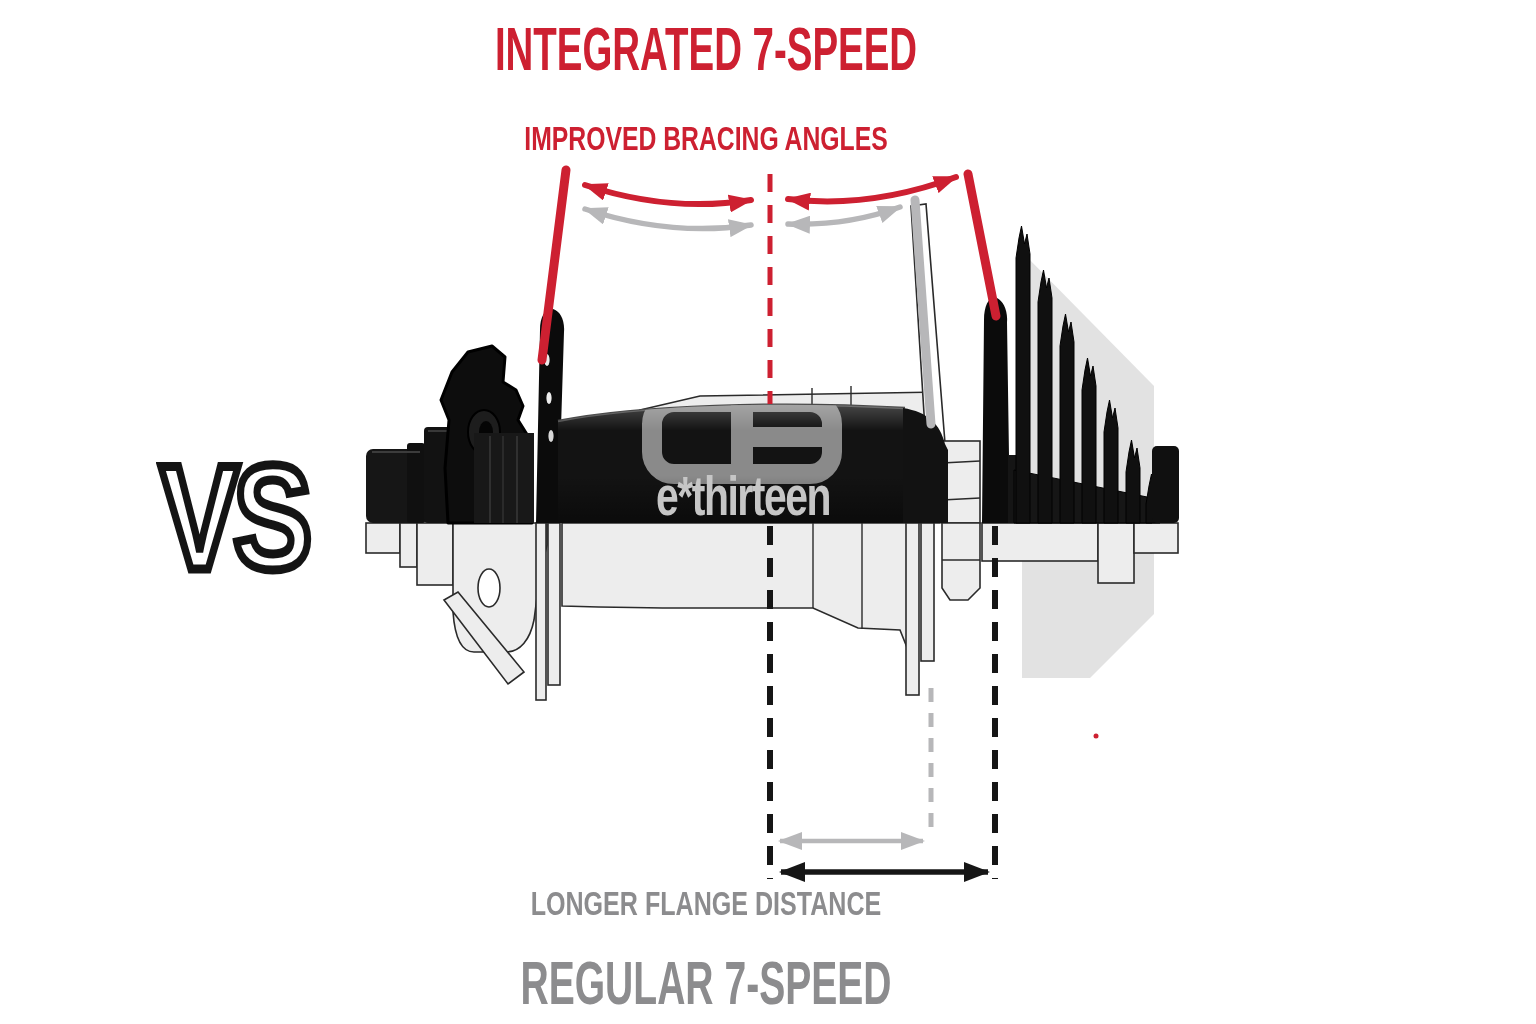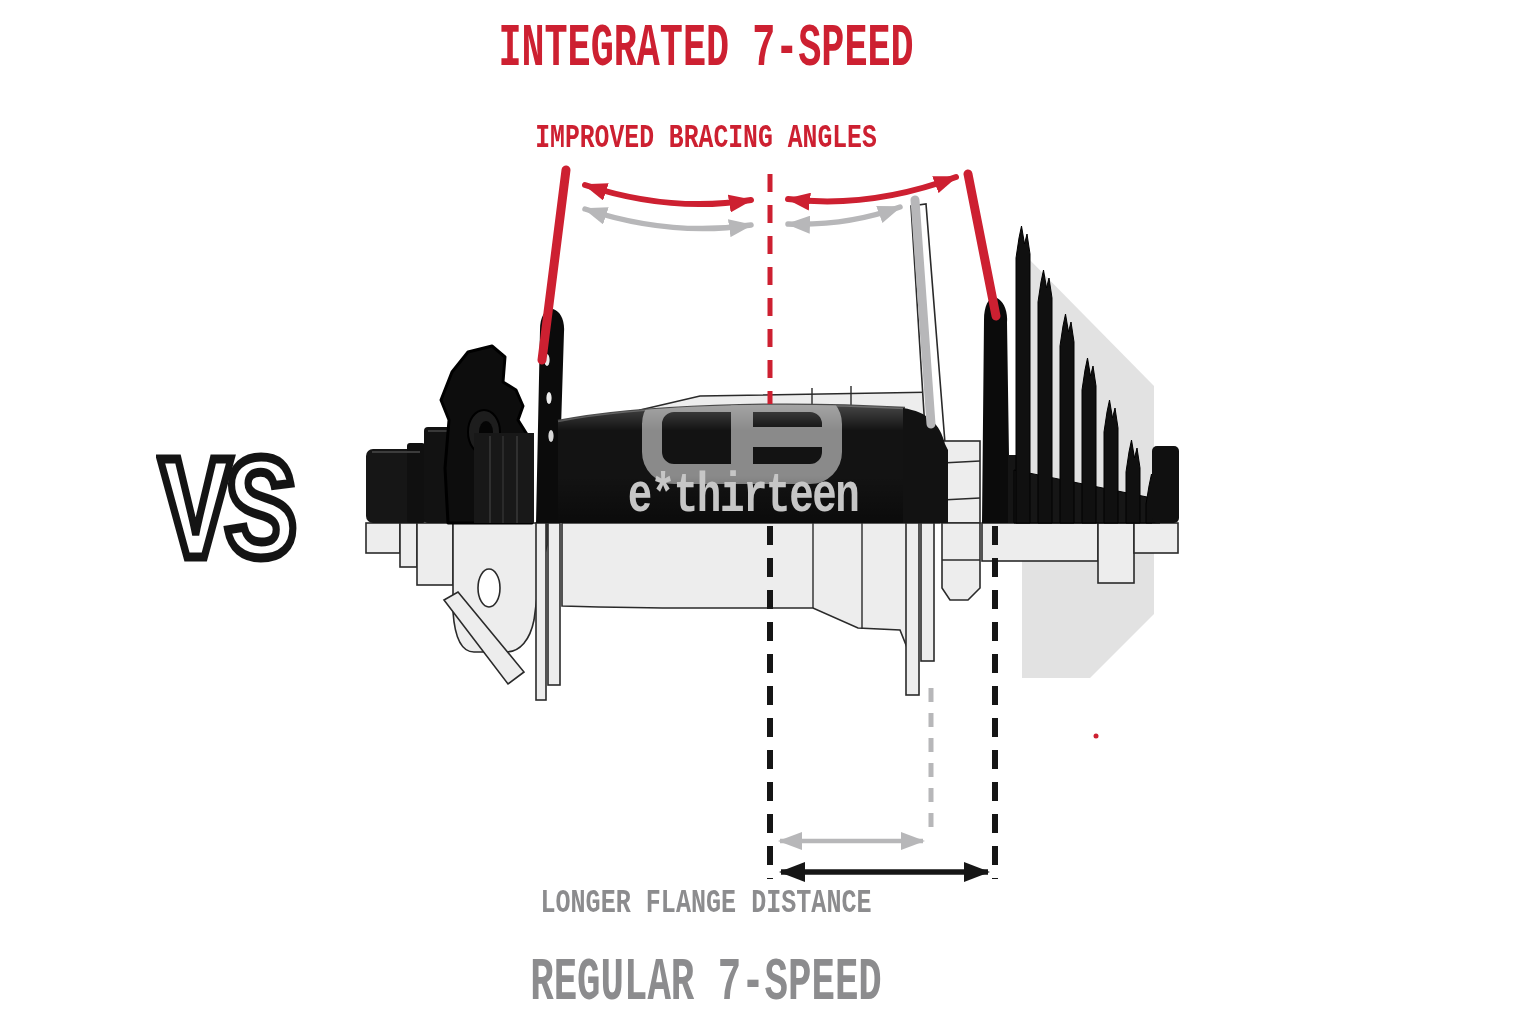--- a/index.html
+++ b/index.html
@@ -1,18 +1,18 @@
 <!DOCTYPE html>
 <html style="--accent-red: #cd2031; --gray-text: #8c8c8e; --annotation-gray: #b7b7b9; --background: #ffffff;"><head>
 <meta charset="utf-8">
 <style>
   html,body{margin:0;padding:0;background:#ffffff;}
   #stage{position:relative;width:1412px;height:1024px;overflow:hidden;
          background:var(--background,#ffffff);
-         font-family:Liberation Mono, monospace;}
+         font-family:Liberation Sans, sans-serif;}
   #illustration{position:absolute;left:0;top:0;}
   .lbl{position:absolute;left:0;width:100%;text-align:center;font-weight:bold;
        line-height:1;white-space:nowrap;}
   #title-top{top:18px;font-size:62px;color:var(--accent-red,#cd2031);transform:scaleX(.62);}
   #bracing-label{top:122px;font-size:33px;color:var(--accent-red,#cd2031);transform:scaleX(.75);}
   #flange-label{top:887px;font-size:33px;color:var(--gray-text,#8c8c8e);transform:scaleX(.76);}
   #title-bottom{top:952px;font-size:62px;color:var(--gray-text,#8c8c8e);transform:scaleX(.63);}
   #vs-label{position:absolute;left:160px;top:444px;font-size:148px;font-weight:bold;line-height:1;
             color:#ffffff;-webkit-text-stroke:9px #141414;letter-spacing:-7px;
             transform:scaleX(.80);transform-origin:left center;}

